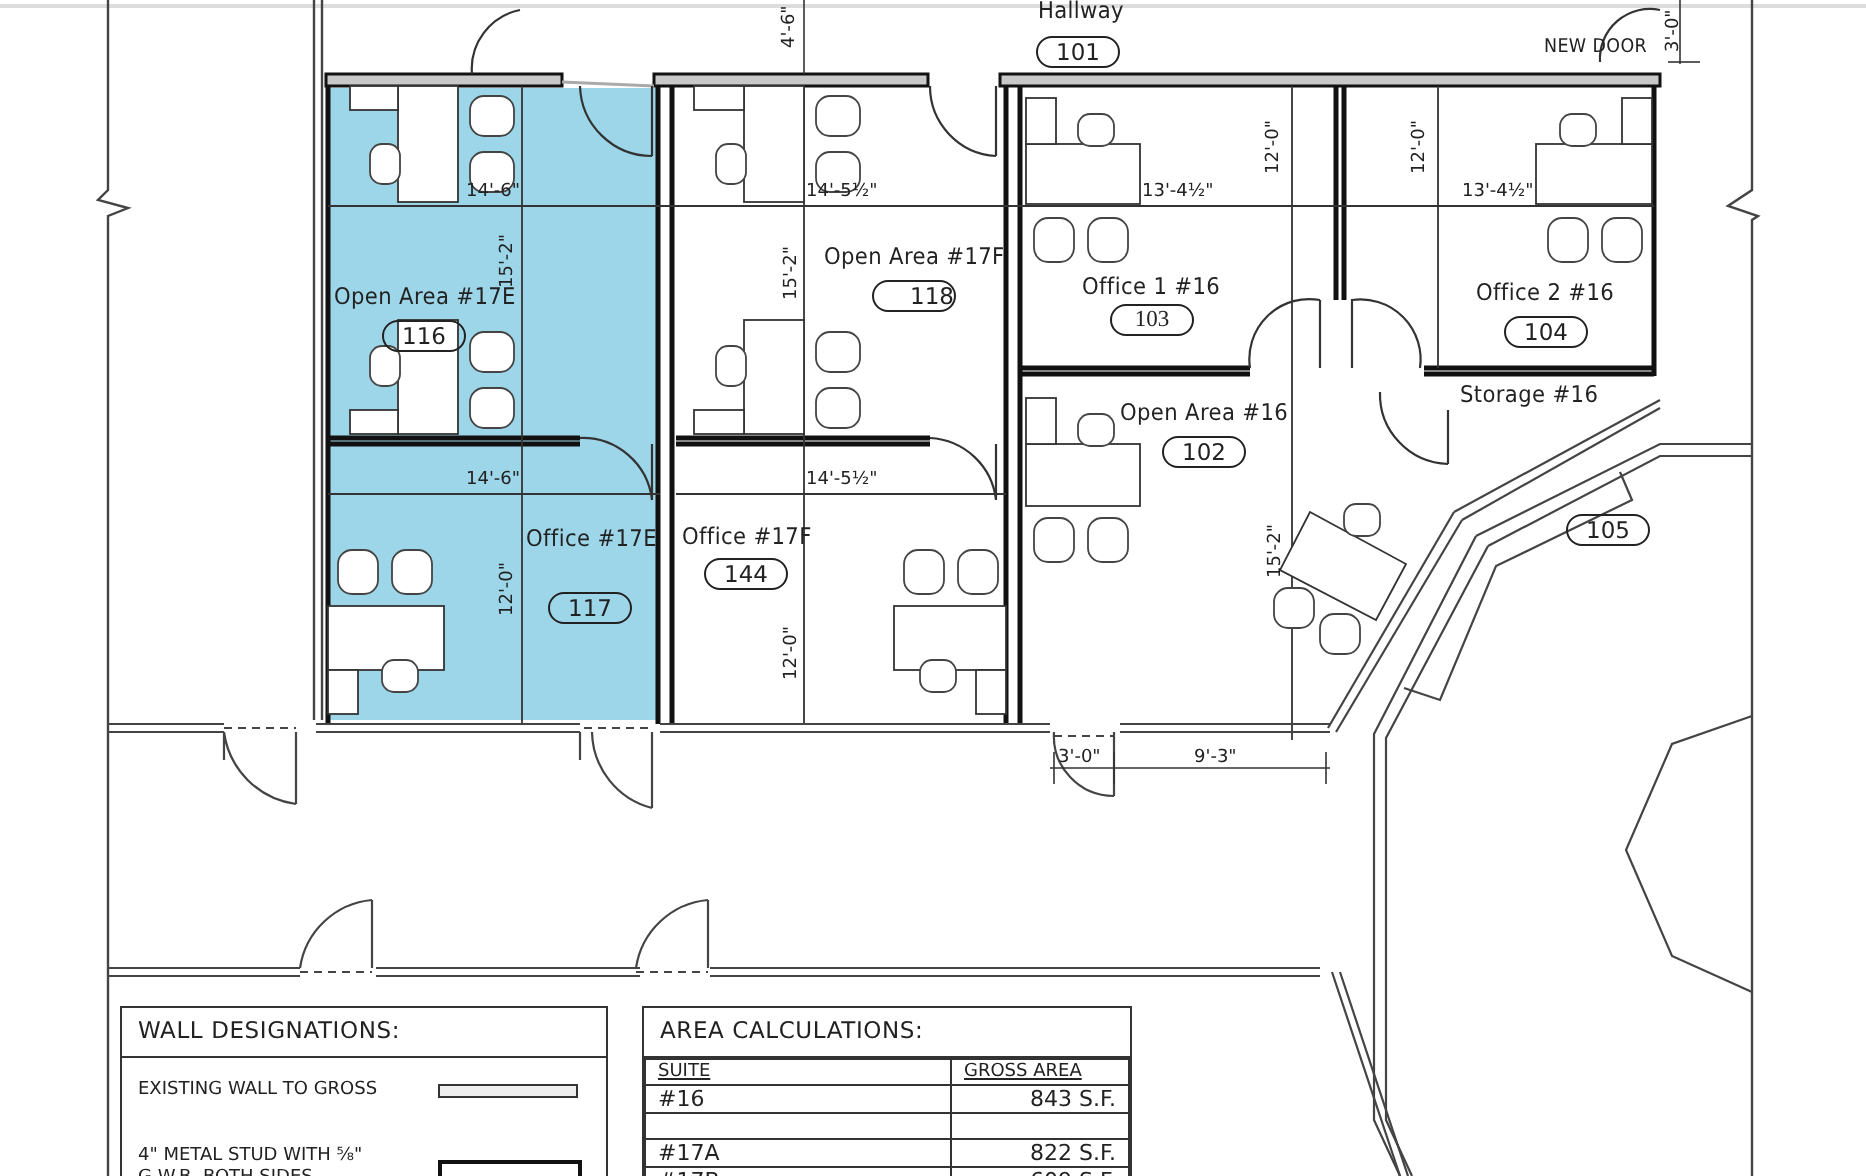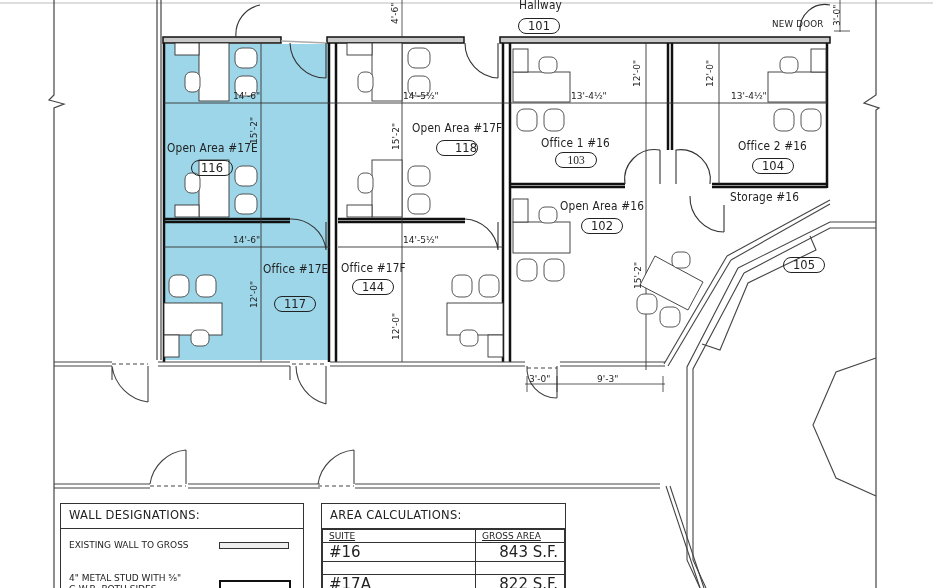--- a/index.html
+++ b/index.html
@@ -6,21 +6,21 @@
   body{width:933px;height:588px;position:relative;overflow:hidden;font-family:"Liberation Sans",sans-serif;}
   #plan{position:absolute;left:0;top:0;width:933px;height:588px;}
   .lbl{position:absolute;font-family:"DejaVu Sans",sans-serif;font-size:11.5px;color:#222;white-space:nowrap;letter-spacing:0.2px;transform:scaleX(0.92);transform-origin:left top;}
   .tag{position:absolute;border:1.3px solid #222;border-radius:10px;height:14px;line-height:14px;font-family:"DejaVu Sans",sans-serif;font-size:11.5px;color:#222;text-align:center;background:transparent;}
   .dim{position:absolute;font-family:"DejaVu Sans",sans-serif;font-size:9px;color:#222;white-space:nowrap;}
   .dimv{position:absolute;font-family:"DejaVu Sans",sans-serif;font-size:9px;color:#222;white-space:nowrap;transform:rotate(-90deg);transform-origin:left top;}
   .legend{position:absolute;border:1.3px solid #333;background:#fff;}
   .legend .title{font-family:"DejaVu Sans",sans-serif;font-size:11.5px;color:#222;padding:4px 8px;border-bottom:1.3px solid #333;height:16px;letter-spacing:0.3px;}
   .legend .row{font-family:"DejaVu Sans",sans-serif;font-size:9px;color:#222;position:absolute;}
   table.area{border-collapse:collapse;width:100%;}
-  table.area td{border:1px solid #333;font-family:"DejaVu Sans",sans-serif;font-size:15px;color:#222;padding:0 6px;height:12px;}
+  table.area td{border:1px solid #333;font-family:"DejaVu Sans",sans-serif;font-size:11px;color:#222;padding:0 6px;height:12px;}
   table.area td.r{text-align:right;}
   table.area th{font-family:"DejaVu Sans",sans-serif;font-size:9px;color:#222;font-weight:normal;text-decoration:underline;text-align:left;padding:0 6px;border:1px solid #333;height:12px;}
   table.area th.r{}
 </style>
 </head>
 <body>
 
 <svg id="plan" viewBox="0 0 933 588" xmlns="http://www.w3.org/2000/svg">
 
   <line x1="0" y1="3" x2="933" y2="3" stroke="#ddd" stroke-width="2"></line>

